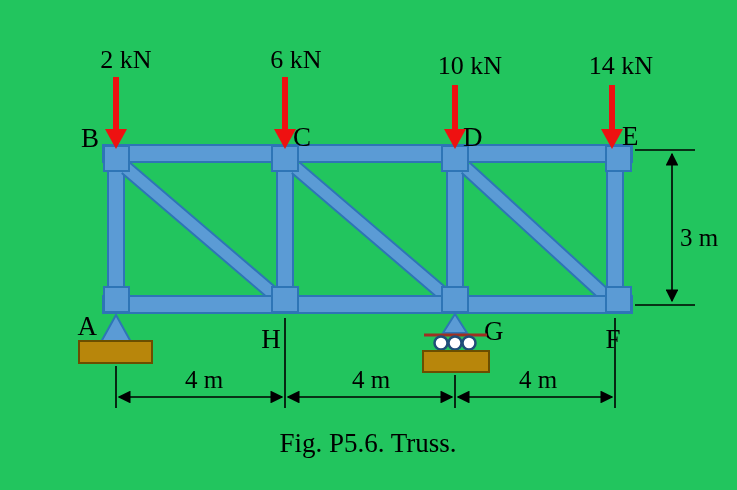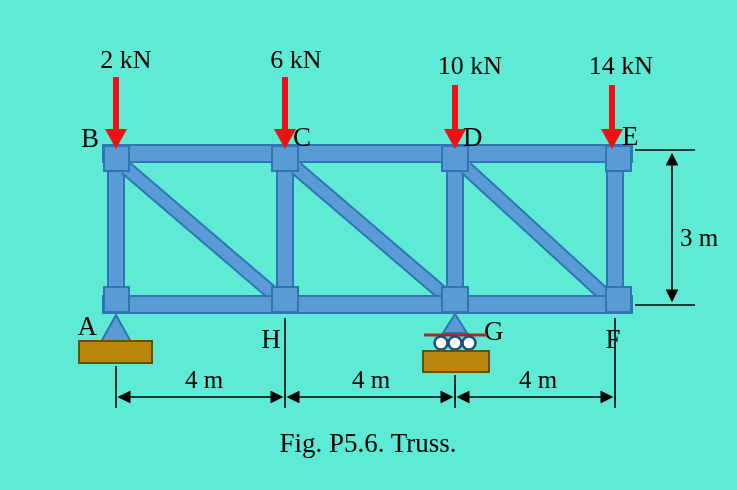--- a/index.html
+++ b/index.html
@@ -5,21 +5,21 @@
   html, body {
     margin: 0;
     padding: 0;
     background: #ffffff;
     font-family: "Liberation Serif", serif;
   }
   .page {
     width: 737px;
     height: 490px;
     position: relative;
-    background: #5eead4;
+    background: #22c55e;
     overflow: hidden;
   }
   svg { display: block; }
 
   .member {
     fill: var(--member-fill);
     stroke: var(--member-stroke);
     stroke-width: 2;
   }
   .diag-outline {

